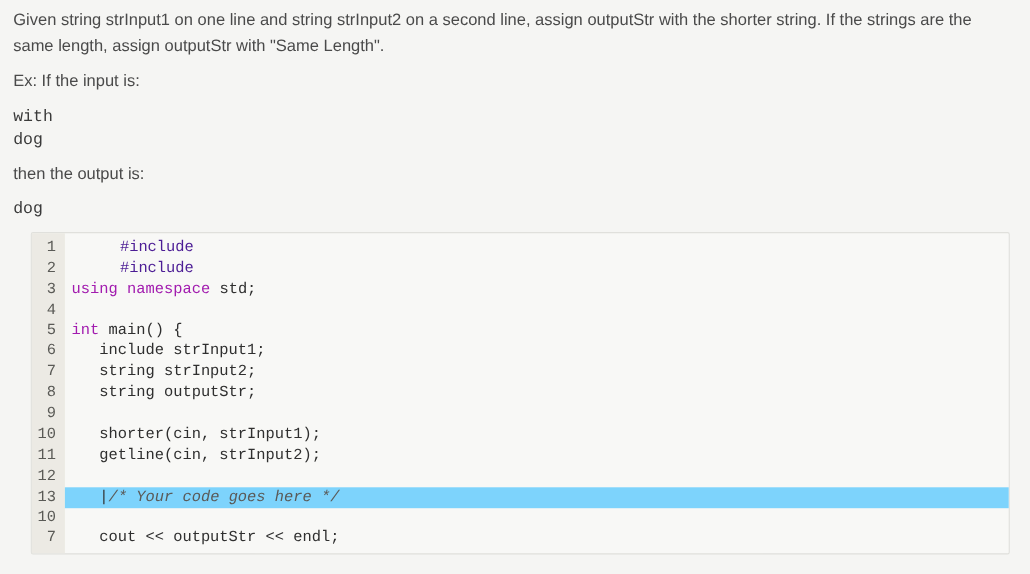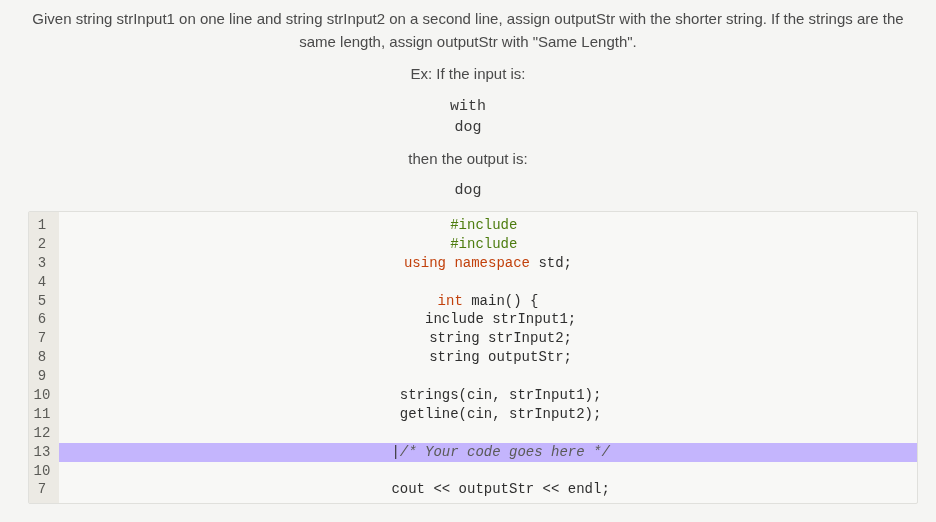--- a/index.html
+++ b/index.html
@@ -1,19 +1,18 @@
 <!DOCTYPE html>
 <html><head>
   <meta charset="utf-8">
   <style>
     * {
       margin: 0;
       padding: 0;
       box-sizing: border-box;
-      text-align: center;
     }
     body {
       font-family: Arial, Helvetica, sans-serif;
       font-size: 15px;
       color: #3a3a3a;
       background: #f5f5f3;
       width: 936px;
       height: 522px;
       padding: 8px 12px;
       line-height: 1.5;
@@ -56,26 +55,26 @@
       flex: 1;
       padding: 4px 0;
       color: #2f2f2f;
     }
     .code-line {
       white-space: pre;
       padding-left: 6px;
       padding-right: 6px;
     }
     .code-line.highlighted {
-      background: #c4b5fd;
+      background: #7dd3fc;
       font-style: italic;
       color: #5a5a58;
     }
-    .code-line .dir { color: #4d7c0f; }
-    .code-line .kw  { color: #c2410c; }
+    .code-line .dir { color: #4c1d95; margin-left: 44px; }
+    .code-line .kw  { color: #a21caf; }
     .code-line .hdr { color: #2b6f2b; }
     .cursor {
       font-style: normal;
       color: #333;
     }
   </style>
 </head>
 <body>
 
 <div class="problem-text">
@@ -112,20 +111,20 @@
   <div class="code-content">
       <div class="code-line"><span class="dir">#include</span> <span class="hdr"><iostream></iostream></span></div>
       <div class="code-line"><span class="dir">#include</span> <span class="hdr"><string></string></span></div>
       <div class="code-line"><span class="kw">using</span> <span class="kw">namespace</span> std;</div>
       <div class="code-line">&nbsp;</div>
       <div class="code-line"><span class="kw">int</span> main() {</div>
       <div class="code-line">   include strInput1;</div>
       <div class="code-line">   string strInput2;</div>
       <div class="code-line">   string outputStr;</div>
       <div class="code-line">&nbsp;</div>
-      <div class="code-line">   strings(cin, strInput1);</div>
+      <div class="code-line">   shorter(cin, strInput1);</div>
       <div class="code-line">   getline(cin, strInput2);</div>
       <div class="code-line">&nbsp;</div>
       <div class="code-line highlighted">   <span class="cursor">|</span>/* Your code goes here */</div>
       <div class="code-line">&nbsp;</div>
       <div class="code-line">   cout &lt;&lt; outputStr &lt;&lt; endl;</div>
     </div>
 </div>
 
 </body></html>

